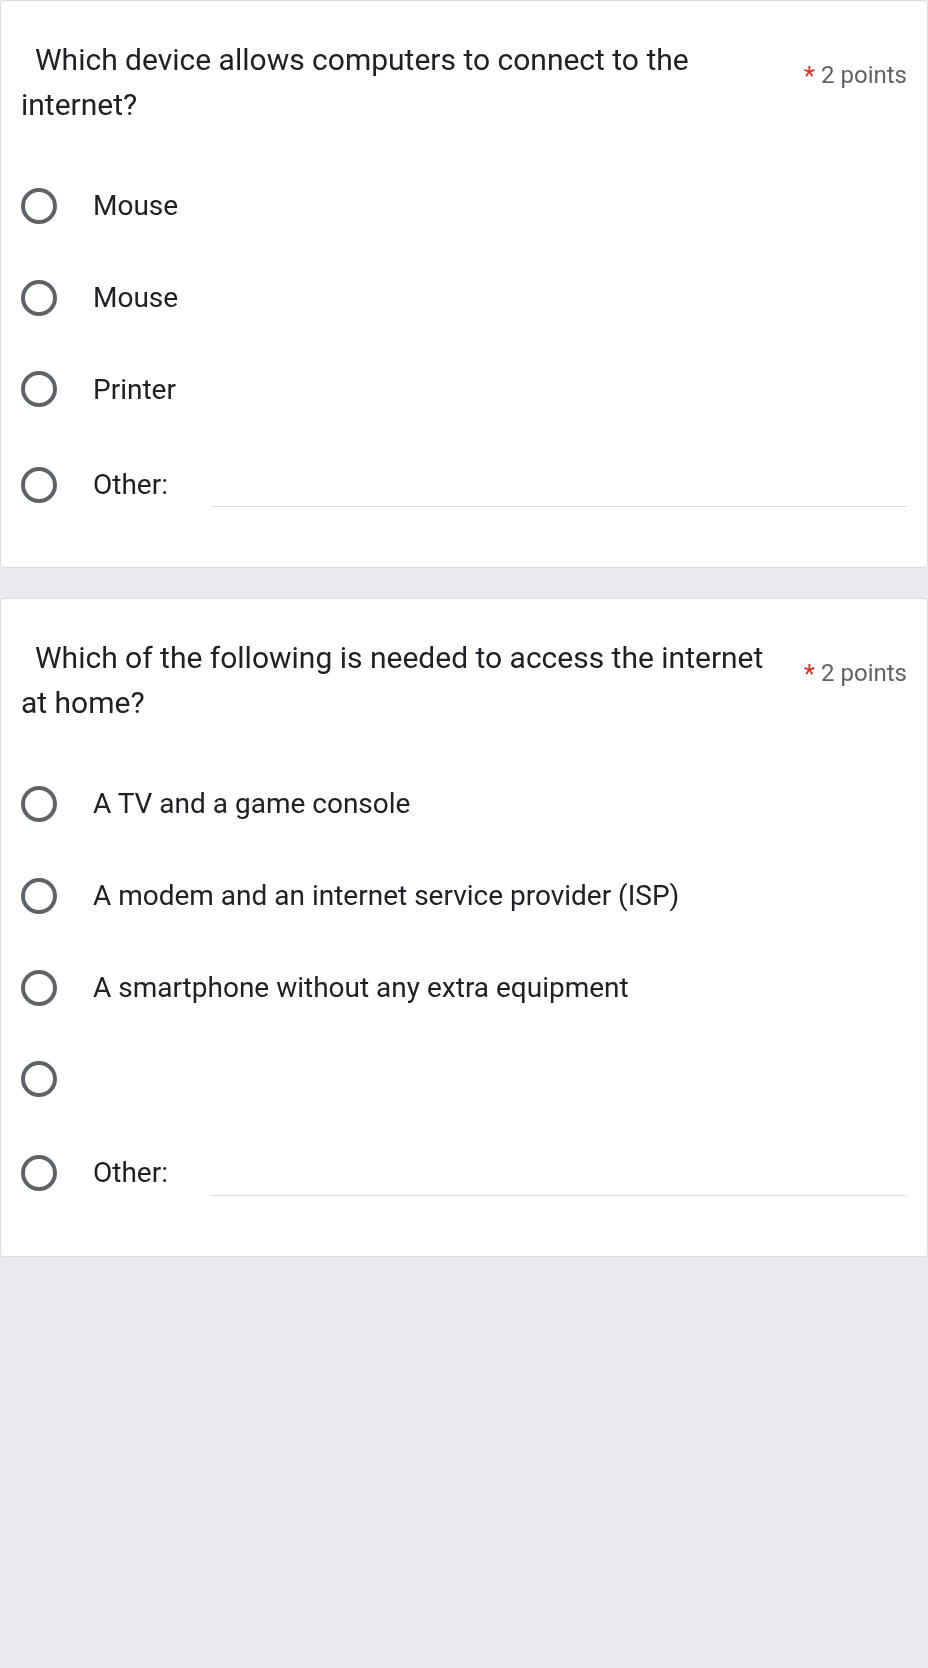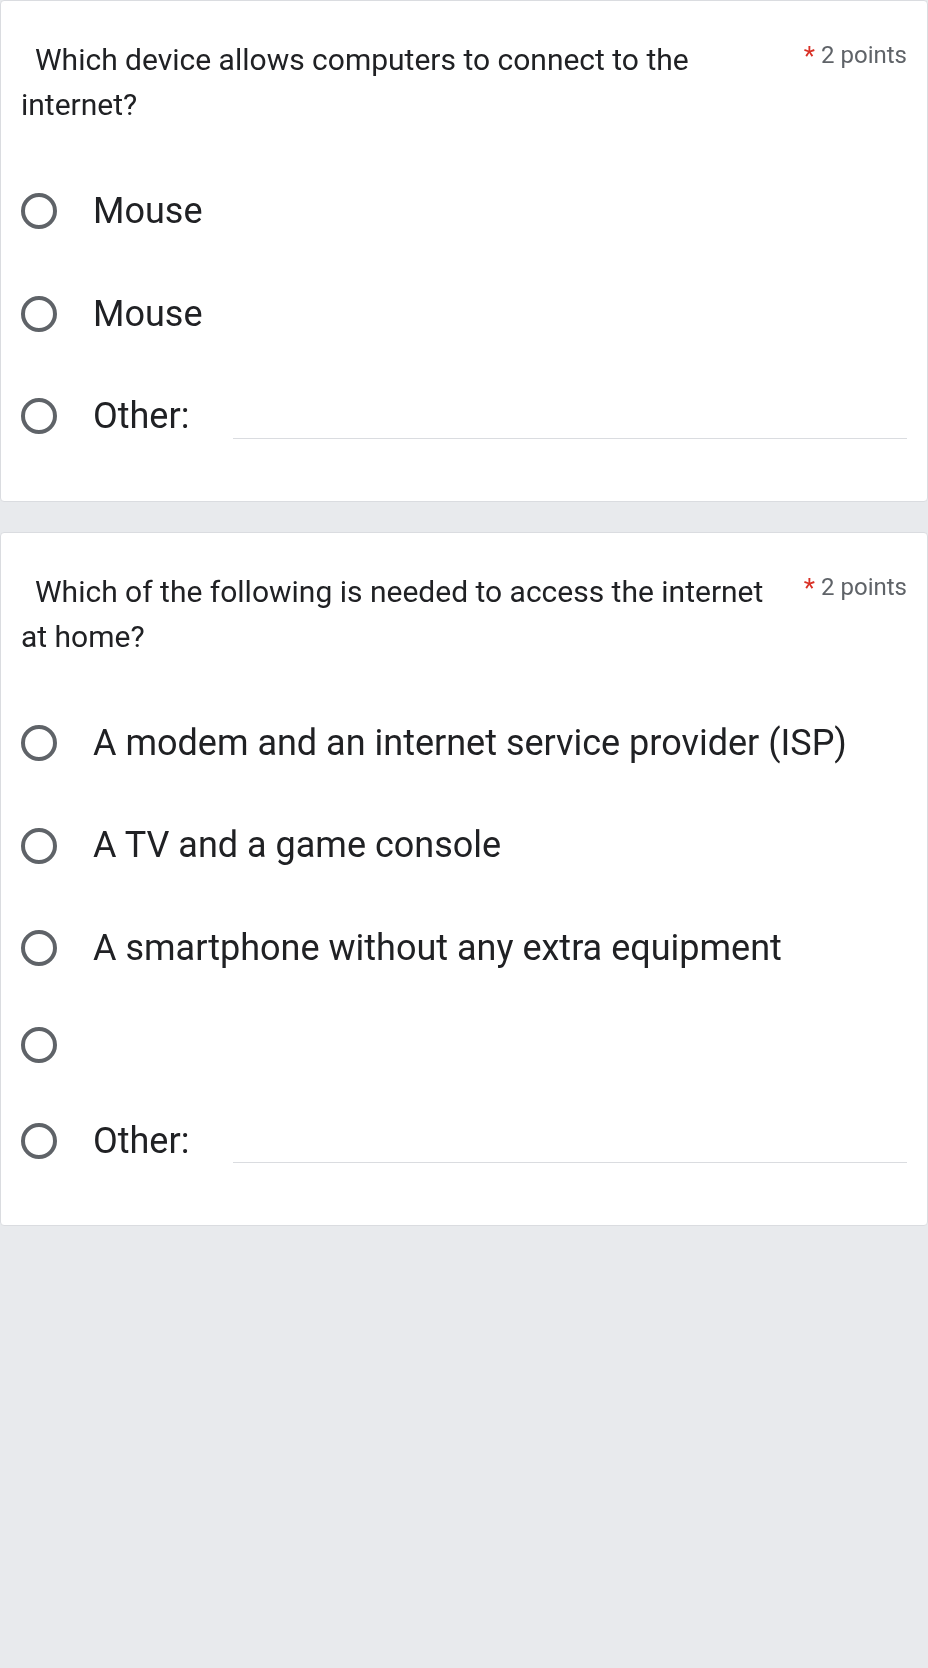--- a/index.html
+++ b/index.html
@@ -30,21 +30,21 @@
     font-size: 30px;
     font-weight: 400;
     line-height: 1.5;
     color: #202124;
     text-indent: 14px;
   }
   .q-points-wrap {
     white-space: nowrap;
     font-size: 24px;
     color: #5f6368;
-    margin-top: 4px;
+    margin-top: 24px;
   }
   .req-star {
     color: #d93025;
     font-size: 26px;
     vertical-align: top;
     margin-right: 6px;
   }
   .option {
     display: flex;
     align-items: center;
@@ -54,21 +54,21 @@
   .option:last-child { margin-bottom: 0; }
   .radio {
     width: 36px;
     height: 36px;
     border: 4px solid #5f6368;
     border-radius: 50%;
     flex-shrink: 0;
     cursor: pointer;
   }
   .opt-label {
-    font-size: 36px;
+    font-size: 28px;
     color: #202124;
     line-height: 1.35;
   }
   .other-row {
     display: flex;
     gap: 36px;
     width: 100%;
   }
   .other-input {
     flex: 1;
@@ -94,42 +94,46 @@
   </div>
 
   <div class="option">
     <div class="radio"></div>
     <div class="opt-label">Mouse</div>
   </div>
   <div class="option">
     <div class="radio"></div>
     <div class="opt-label">Mouse</div>
   </div>
+  <div class="option">
+    <div class="radio"></div>
+    <div class="opt-label">Printer</div>
+  </div>
   <div class="option other-row">
     <div class="radio"></div>
     <div class="opt-label">Other:</div>
     <input class="other-input" type="text" style="">
   </div>
 </div>
 
 <div class="card">
   <div class="q-header">
     <div class="q-title">Which of the following is needed to access the internet at home?</div>
     <div class="q-points-wrap">
       <span class="req-star">*</span><span>2 points</span>
     </div>
   </div>
 
   <div class="option">
     <div class="radio"></div>
-    <div class="opt-label">A modem and an internet service provider (ISP)</div>
+    <div class="opt-label">A TV and a game console</div>
   </div>
   <div class="option">
     <div class="radio"></div>
-    <div class="opt-label">A TV and a game console</div>
+    <div class="opt-label">A modem and an internet service provider (ISP)</div>
   </div>
   <div class="option">
     <div class="radio"></div>
     <div class="opt-label">A smartphone without any extra equipment</div>
   </div>
   <div class="option">
     <div class="radio"></div>
   </div>
   <div class="option other-row">
     <div class="radio"></div>

